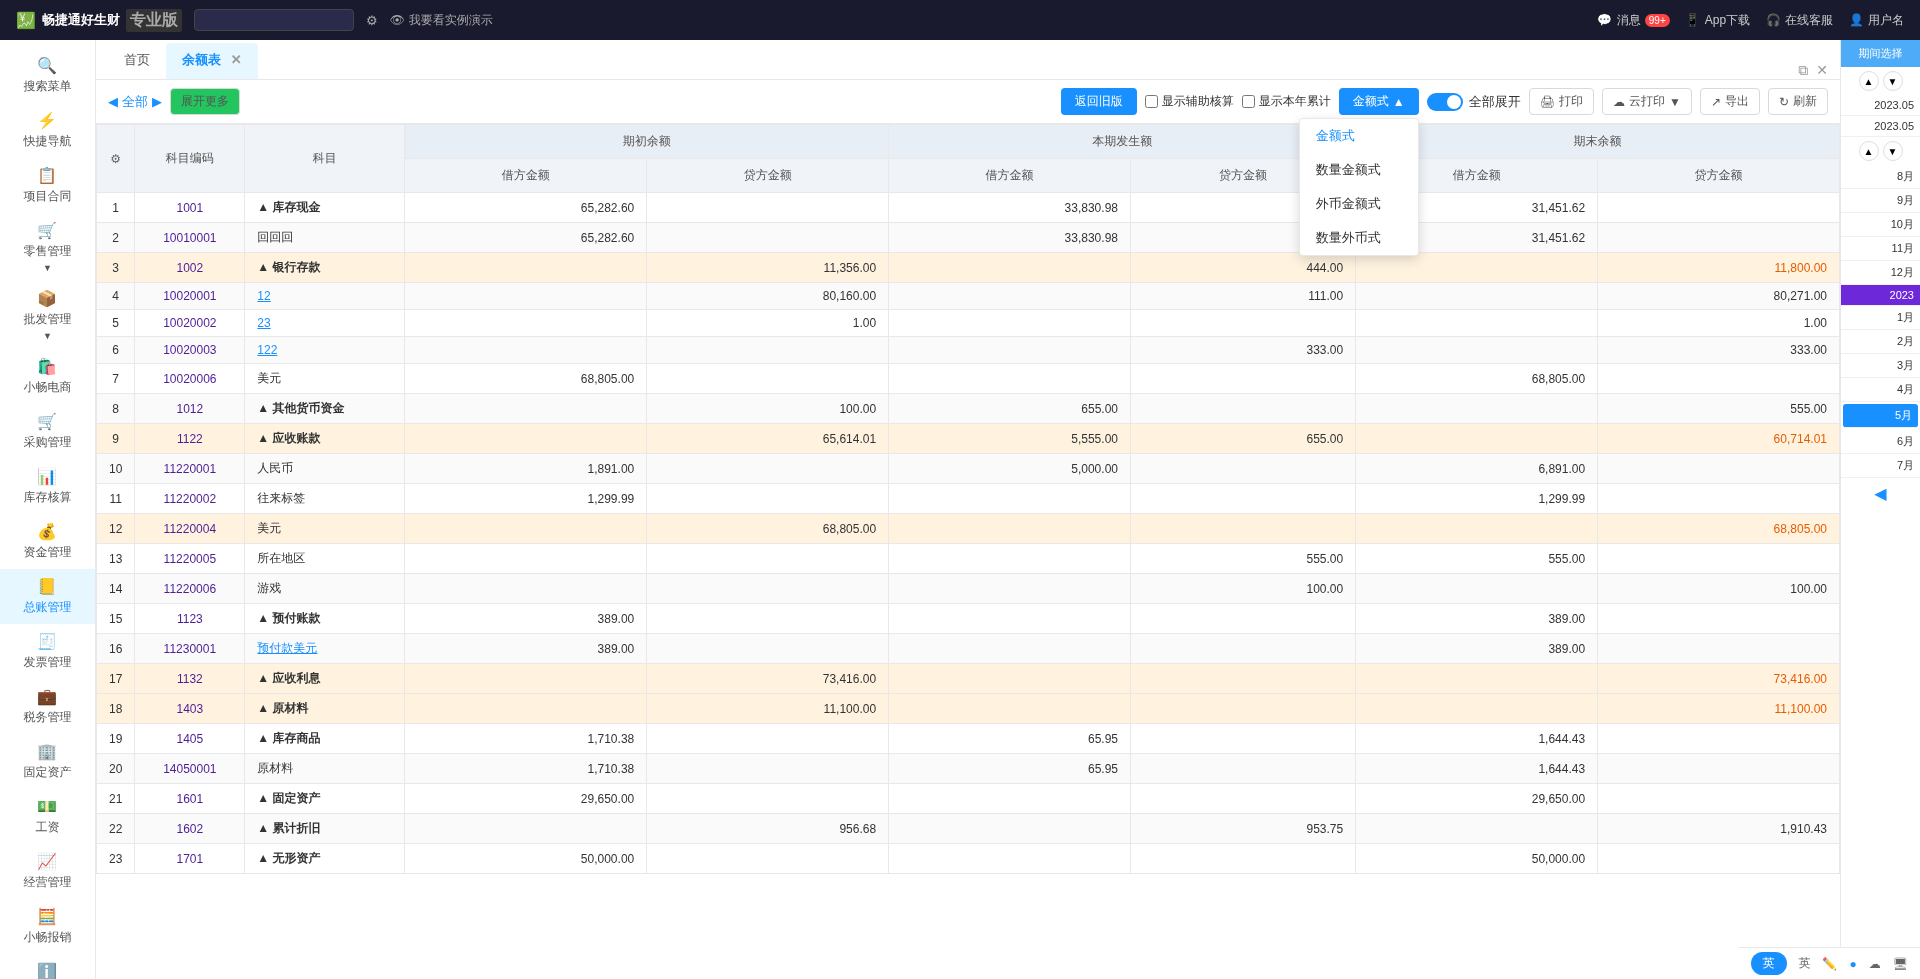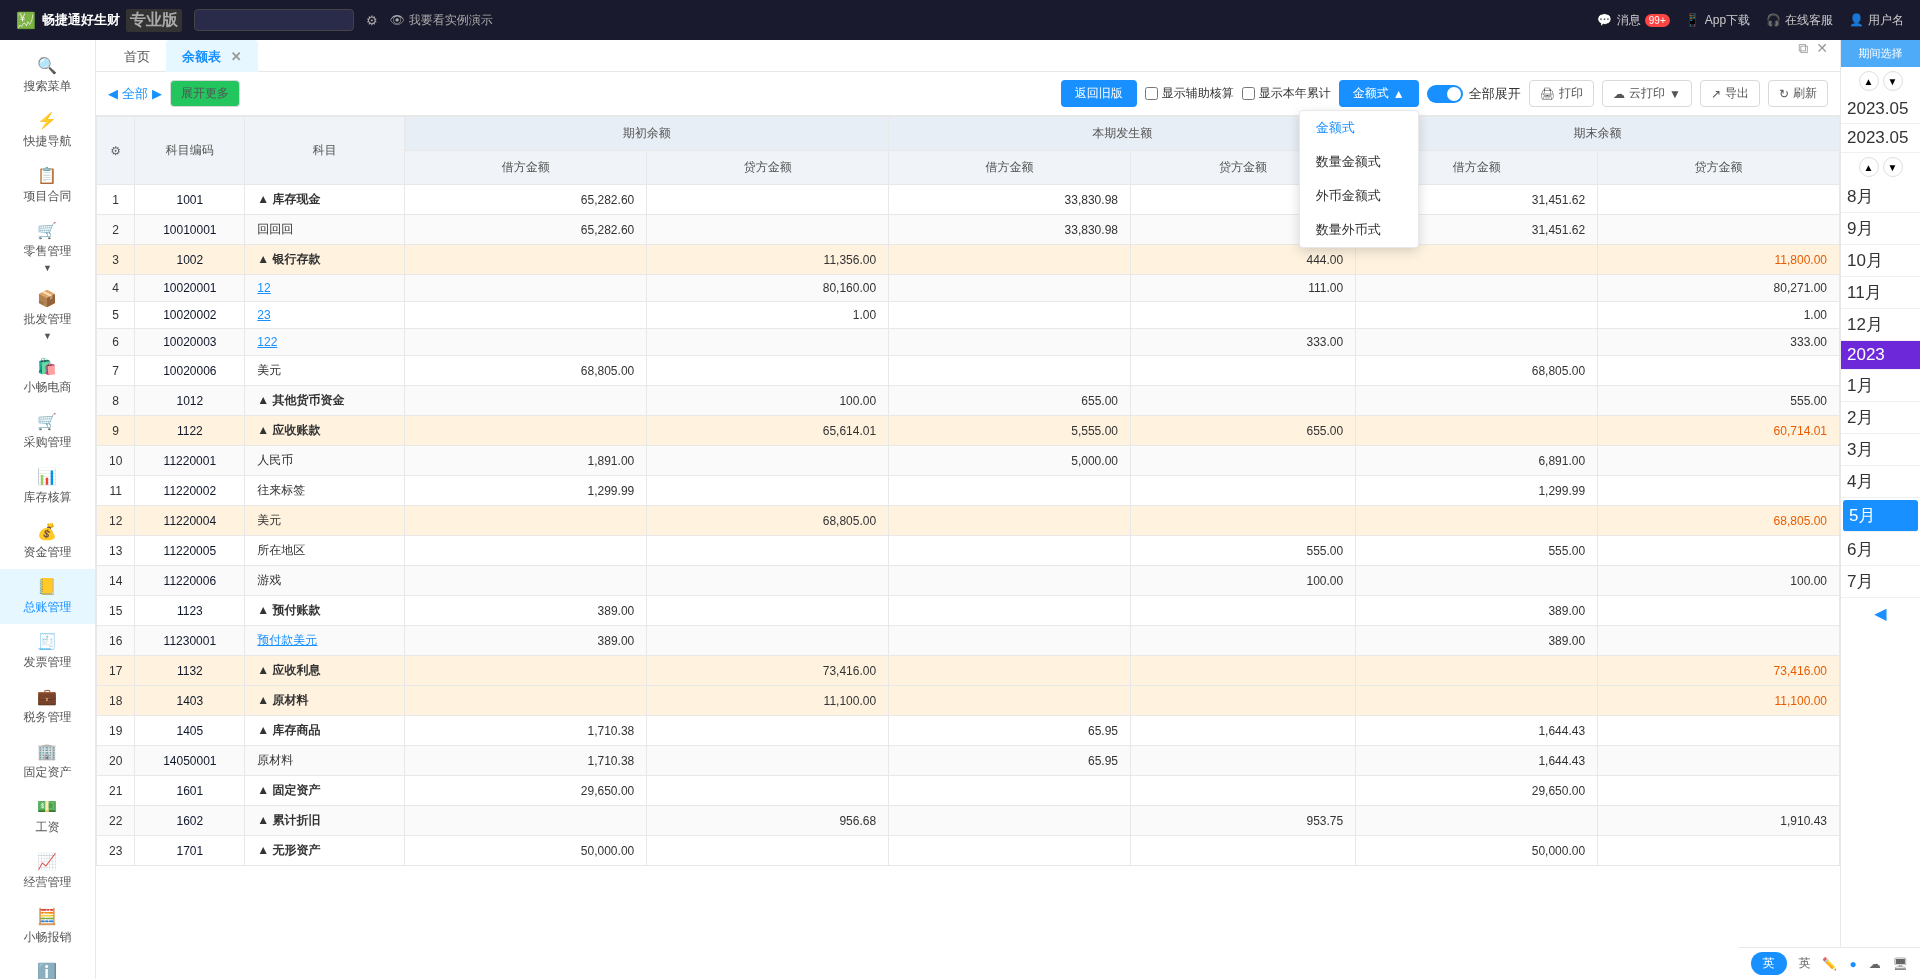--- a/index.html
+++ b/index.html
@@ -55,22 +55,22 @@
 
     
     .main-content { flex: 1; display: flex; flex-direction: column; overflow: hidden; }
 
     
     .tabs-bar {
       background: #fff;
       border-bottom: 1px solid #e8e8e8;
       padding: 0 12px;
       display: flex;
-      align-items: flex-start;
-      height: 32px;
+      align-items: flex-end;
+      height: 40px;
     }
     .tab {
       padding: 8px 16px;
       cursor: pointer;
       font-size: 13px;
       color: #555;
       border-bottom: 2px solid transparent;
     }
     .tab.active { color: #1890ff; background: #e6f7ff; border-radius: 4px 4px 0 0; font-weight: bold; }
     .tab-close { margin-left: 6px; color: #999; cursor: pointer; }
@@ -131,21 +131,21 @@
     }
     thead th.period { background: #e8eef5; }
     tbody td {
       border: 1px solid #e8e8e8;
       padding: 6px 12px;
       color: #333;
     }
     tbody tr:nth-child(even) { background: #fafafa; }
     .td-num { text-align: right; font-size: 12px; }
     .td-center { text-align: center; }
-    .td-code { font-size: 12px; color: #0f172a; }
+    .td-code { font-size: 12px; color: #4c1d95; }
     .td-name { font-size: 12px; }
     .td-name a { color: #1890ff; text-decoration: underline; cursor: pointer; }
     .td-name strong { font-weight: bold; cursor: pointer; }
     .highlight-orange { background: #fff3e0 !important; }
     .highlight-orange td { background: #fff3e0; }
     .num-orange { color: #e65c00; }
     .settings-icon { color: #666; cursor: pointer; }
 
     
     .right-panel {
@@ -158,24 +158,24 @@
     }
     .right-panel-header {
       background: #4dabf7;
       color: #fff;
       text-align: center;
       padding: 6px 4px;
       font-size: 11px;
     }
     .right-panel-item {
       padding: 4px 6px;
-      text-align: left;
+      text-align: right;
       cursor: pointer;
       border-bottom: 1px solid #f0f0f0;
-      font-size: 17px;
+      font-size: 11px;
       color: #333;
     }
     .right-panel-item.active { background: #1890ff; color: #fff; border-radius: 3px; margin: 2px; }
     .right-panel-item.highlight { background: #6d28d9; color: #fff; }
     .right-panel-nav { display: flex; justify-content: center; gap: 4px; padding: 4px; }
     .nav-btn { background: #fff; border: 1px solid #ddd; border-radius: 50%; width: 20px; height: 20px; cursor: pointer; display: flex; align-items: center; justify-content: center; font-size: 10px; }
     .bottom-bar {
       position: fixed;
       bottom: 0;
       right: 0;

